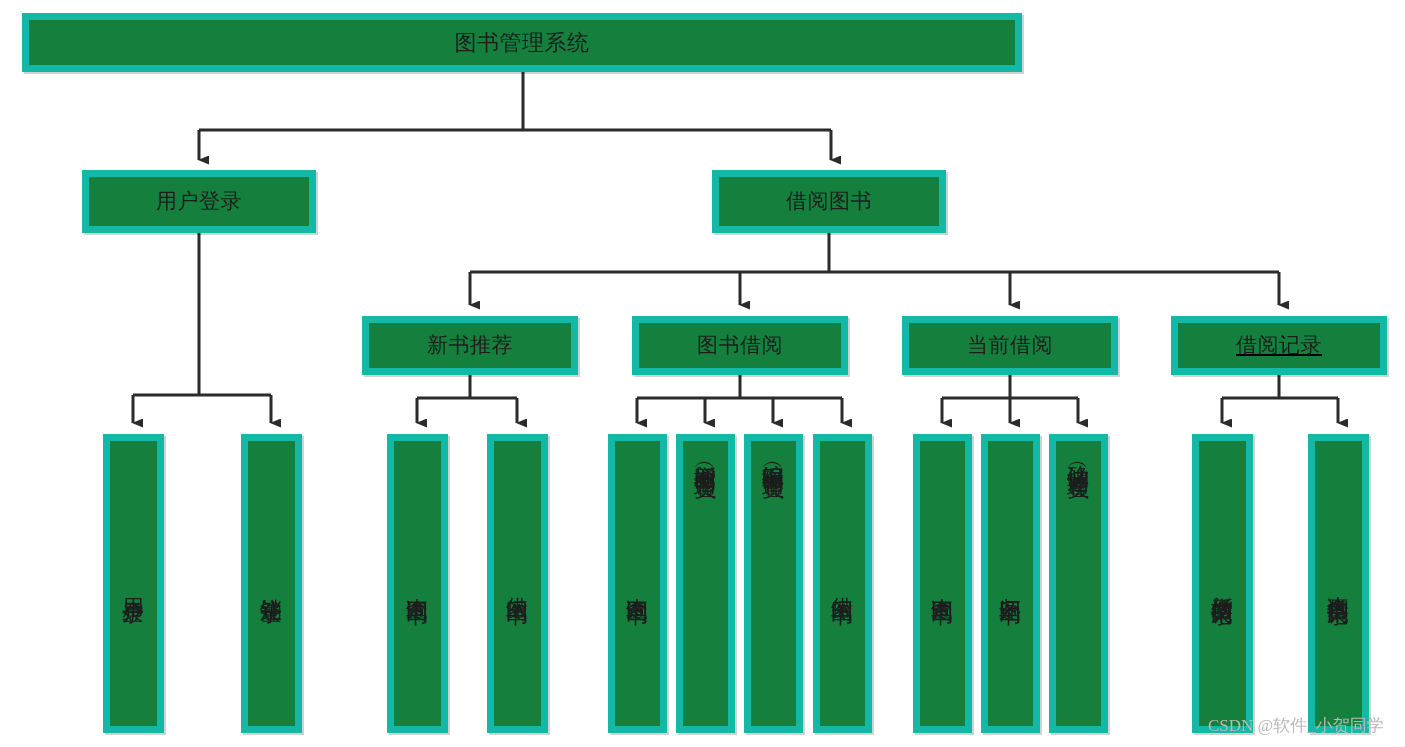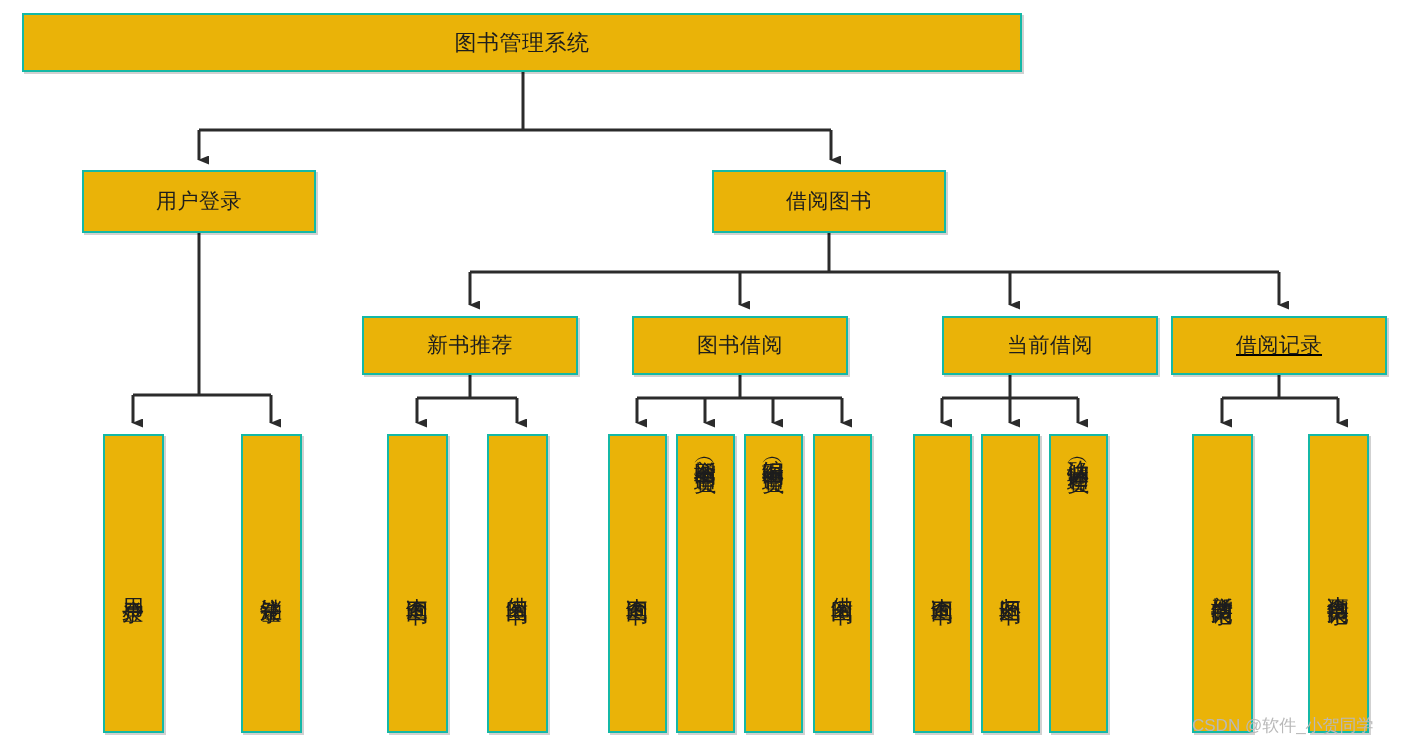--- a/index.html
+++ b/index.html
@@ -22,22 +22,22 @@
     position: absolute;
     left: 0;
     top: 0;
     width: 1405px;
     height: 747px;
   }
   
   .node {
     position: absolute;
     box-sizing: border-box;
-    background: #eab308;
-    border: 2px solid #14b8a6;
+    background: #15803d;
+    border: 7px solid #14b8a6;
     box-shadow: 2px 2px 0 rgba(0,0,0,0.18);
     display: flex;
     align-items: center;
     justify-content: center;
     overflow: hidden;
   }
   .node-label {
     color: #1d1d1d;
     text-align: center;
     line-height: 1.18;
@@ -69,21 +69,22 @@
     align-items: center;
     padding-top: 0;
   }
   
   #watermark {
     position: absolute;
     color: #b9b9b9;
     font-size: 17px;
     white-space: nowrap;
     pointer-events: none;
-    font-family: Liberation Sans, sans-serif;
+    font-family: Liberation Serif, serif;
+    padding-left: 16px;
   }
 </style>
 </head>
 <body>
 
 <div id="diagram-root">
 
   <svg id="diagram-svg" viewBox="0 0 1405 747" xmlns="http://www.w3.org/2000/svg">
     <defs>
       <marker id="arrowhead" markerWidth="9" markerHeight="11" refX="4.5" refY="10" orient="auto" markerUnits="userSpaceOnUse">
@@ -147,21 +148,21 @@
   </div>
 
   <div class="node horiz" style="left:632px; top:316px; width:216px; height:59px;">
     <span class="node-label">图书借阅</span>
   </div>
 
   <div class="node horiz" style="left:362px; top:316px; width:216px; height:59px;">
     <span class="node-label">新书推荐</span>
   </div>
 
-  <div class="node horiz" style="left:902px; top:316px; width:216px; height:59px;margin-left:40px;">
+  <div class="node horiz" style="left:902px; top:316px; width:216px; height:59px;">
     <span class="node-label">当前借阅</span>
   </div>
 
   <div class="node horiz" style="left:1171px; top:316px; width:216px; height:59px;text-decoration:underline;">
     <span class="node-label">借阅记录</span>
   </div>
 
   <div class="node vert centered" style="left:103px; top:434px; width:61px; height:299px;">
     <span class="node-label">用户登录</span>
   </div>

